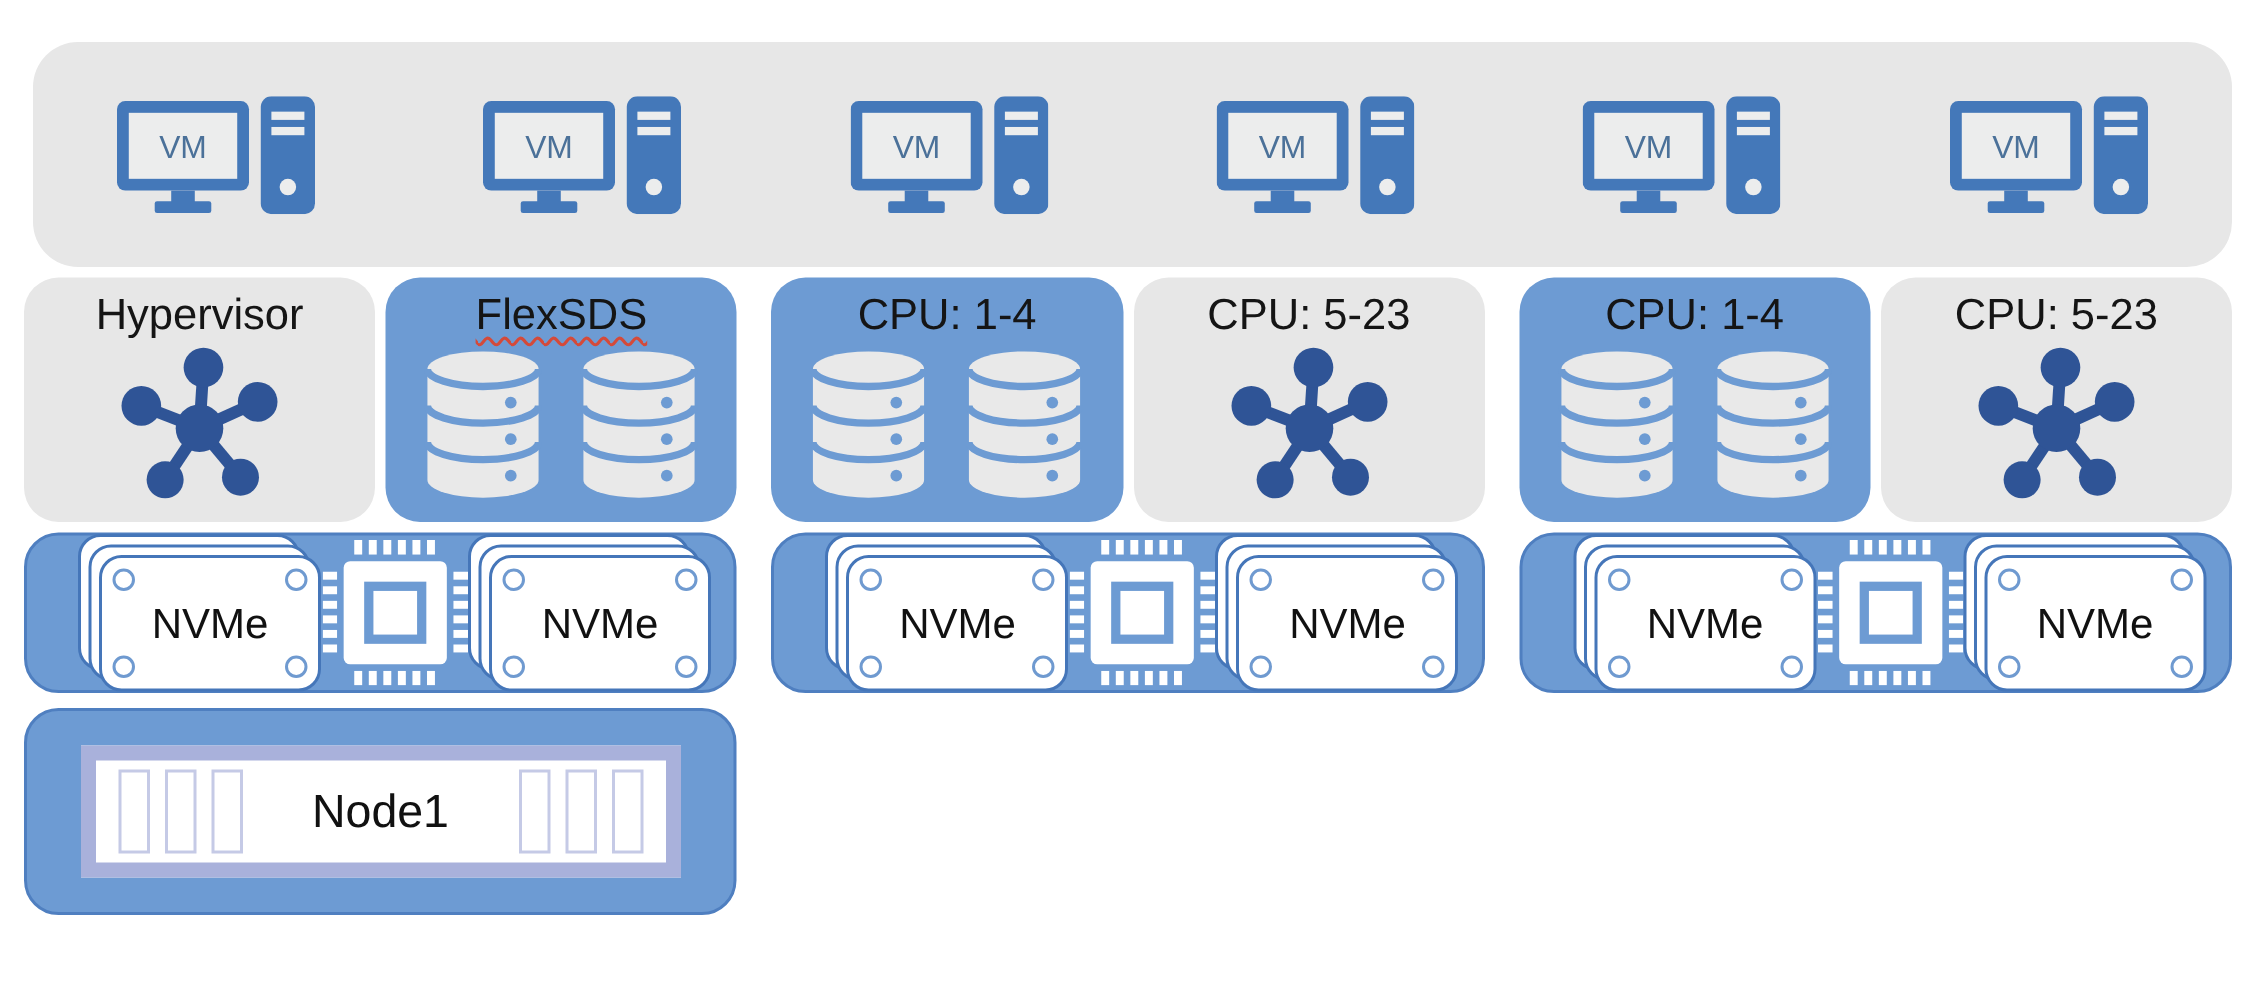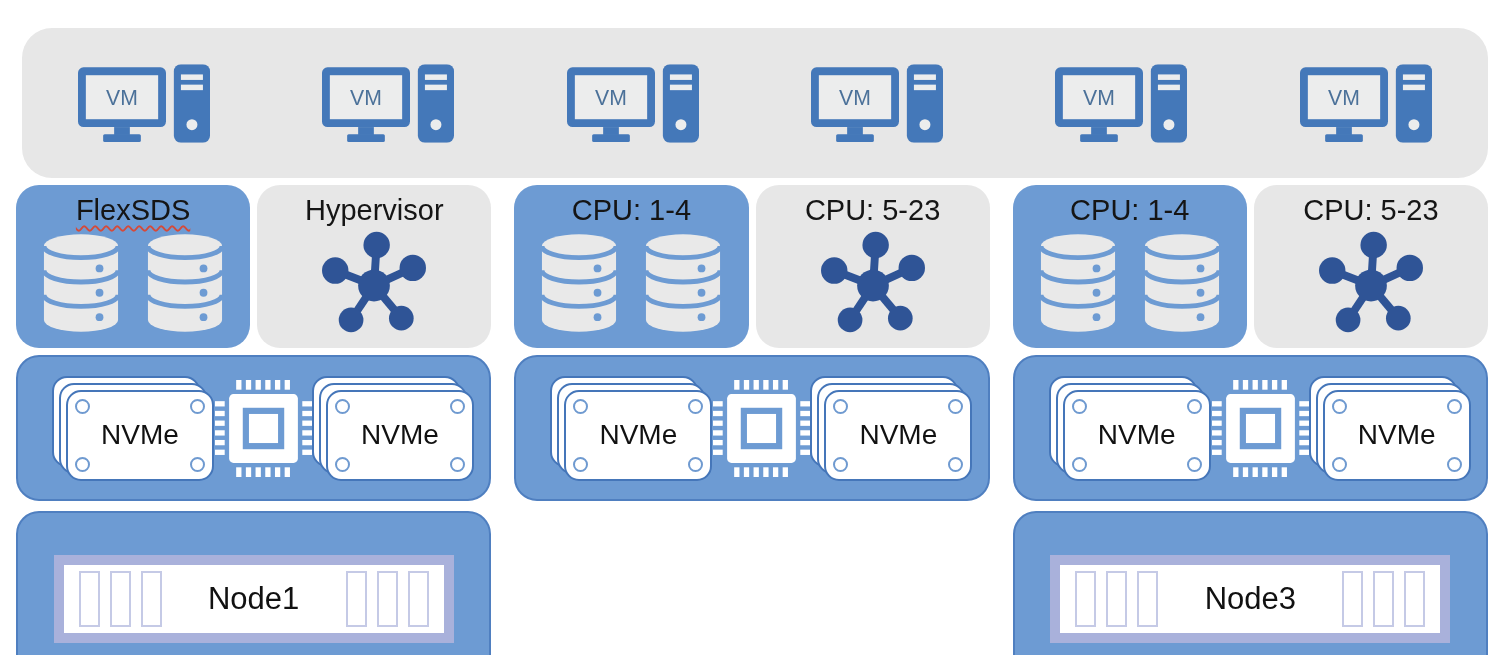--- a/index.html
+++ b/index.html
@@ -53,21 +53,21 @@
     text-decoration-thickness:2px;
     text-underline-offset:5px;
   }
   .db-pair{display:flex;justify-content:center;gap:26px;margin-top:4px;}
   .db-pair svg{width:78px;height:102px;}
   .hub-wrap{margin-top:2px;}
   .hub-wrap svg{width:106px;height:104px;}
 
   
   .nvme-box{
-    margin-top:7px;height:146px;
+    margin-top:7px;height:107px;
     background:var(--box-blue);
     border:2px solid var(--box-border);
     border-radius:23px;
     display:flex;align-items:center;
     padding:0 34px;
   }
   .nvme-stack{position:relative;width:163px;height:105px;flex:0 0 auto;}
   .nvme-card{
     position:absolute;width:148px;height:91px;background:#ffffff;
     border:2px solid var(--card-border);border-radius:15px;
@@ -80,21 +80,21 @@
     border:2.5px solid var(--card-ring);background:#fff;
   }
   .corner-ring.tl{left:7px;top:7px;} .corner-ring.tr{right:7px;top:7px;}
   .corner-ring.bl{left:7px;bottom:7px;} .corner-ring.br{right:7px;bottom:7px;}
   .nvme-label{font-size:28px;color:#111;}
   .chip-wrap{flex:0 0 auto;}
   .chip-wrap svg{width:97px;height:97px;display:block;}
 
   
   .node-box{
-    margin-top:10px;height:176px;
+    margin-top:10px;height:138px;
     background:var(--box-blue);
     border:2px solid var(--box-border);
     border-radius:23px;
     display:flex;align-items:center;justify-content:center;
   }
   .server{
     width:400px;height:88px;background:#ffffff;
     border:10px solid var(--node-frame);
     display:flex;align-items:center;justify-content:space-between;
     padding:0 15px;
@@ -214,37 +214,37 @@
         <svg viewBox="0 0 168 100">
           <use href="#sym-vm"></use>
         </svg>
       </div>
   </div>
 
   <div class="columns">
 
     <div class="column">
       <div class="row2">
-        <div class="box blue">
-          <div class="box-label spellcheck">FlexSDS</div>
-          <div class="db-pair">
-            <svg viewBox="0 0 80 104">
-                <use href="#sym-db"></use>
-              </svg>
-            <svg viewBox="0 0 80 104">
-                <use href="#sym-db"></use>
-              </svg>
-          </div>
-        </div>
         <div class="box gray">
           <div class="box-label">Hypervisor</div>
           <div class="hub-wrap"><svg viewBox="0 0 120 118">
                 <use href="#sym-hub"></use>
               </svg></div>
         </div>
+        <div class="box blue">
+          <div class="box-label spellcheck">FlexSDS</div>
+          <div class="db-pair">
+            <svg viewBox="0 0 80 104">
+                <use href="#sym-db"></use>
+              </svg>
+            <svg viewBox="0 0 80 104">
+                <use href="#sym-db"></use>
+              </svg>
+          </div>
+        </div>
       </div>
       <div class="nvme-box">
         <div class="nvme-stack">
           <div class="nvme-card back2"></div>
           <div class="nvme-card back1"></div>
           <div class="nvme-card front">
             <span class="corner-ring tl"></span>
             <span class="corner-ring tr"></span>
             <span class="corner-ring bl"></span>
             <span class="corner-ring br"></span>
@@ -378,31 +378,16 @@
           <div class="nvme-card back1"></div>
           <div class="nvme-card front">
             <span class="corner-ring tl"></span>
             <span class="corner-ring tr"></span>
             <span class="corner-ring bl"></span>
             <span class="corner-ring br"></span>
             <span class="nvme-label">NVMe</span>
           </div>
         </div>
       </div>
-      <div class="node-box">
-        <div class="server">
-          <div class="slot-group">
-            <div class="slot"></div>
-            <div class="slot"></div>
-            <div class="slot"></div>
-          </div>
-          <div class="node-label">Node3</div>
-          <div class="slot-group">
-            <div class="slot"></div>
-            <div class="slot"></div>
-            <div class="slot"></div>
-          </div>
-        </div>
-      </div>
     </div>
 
   </div>
 </div>
 
 </body></html>

